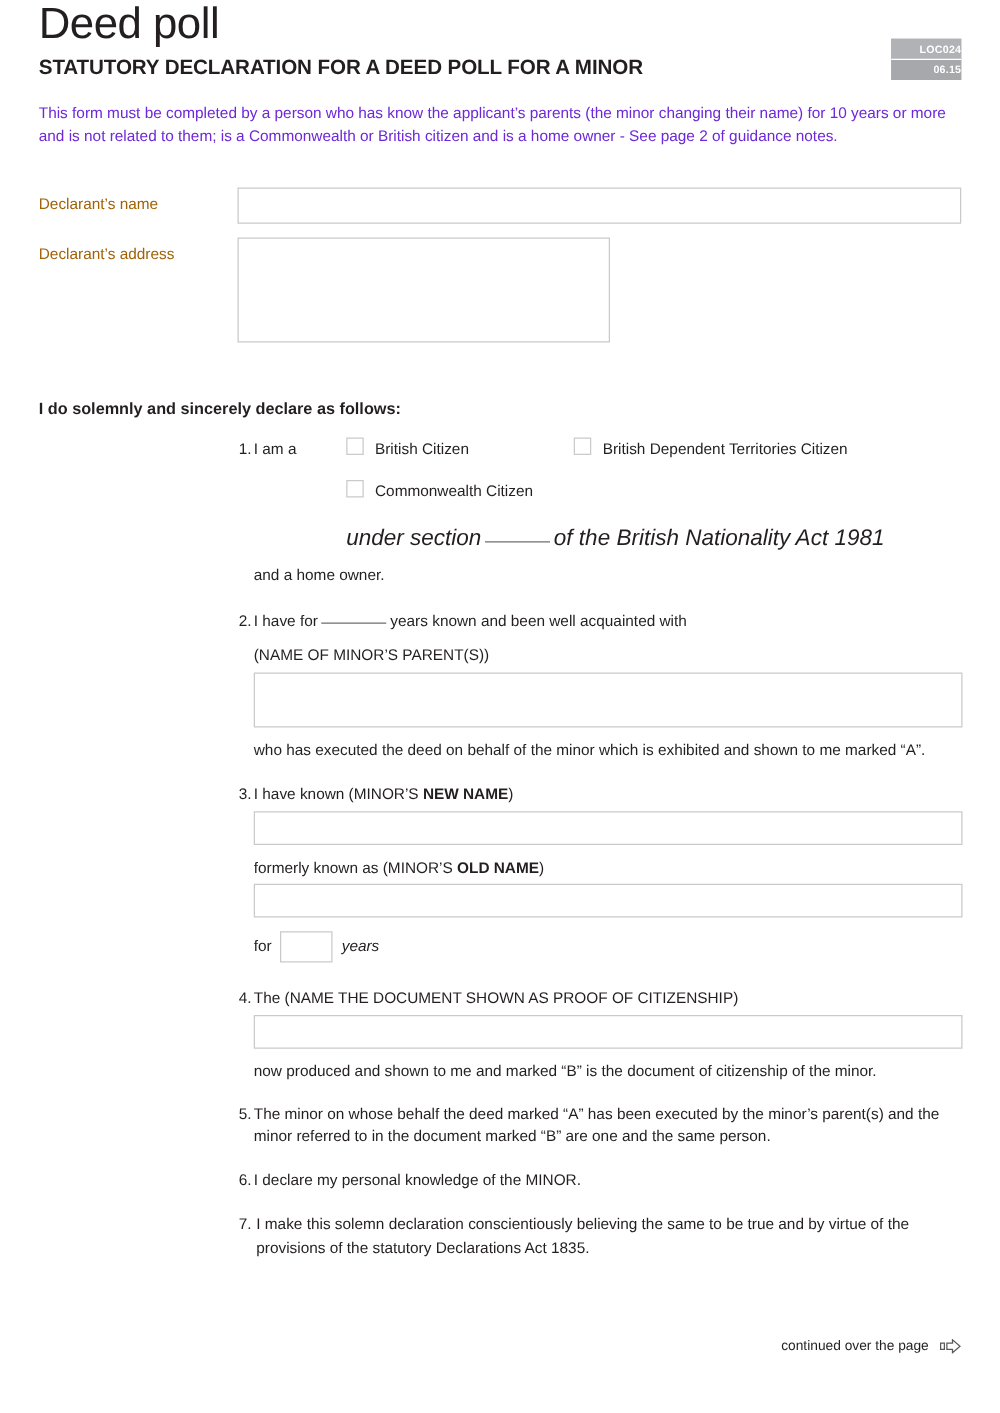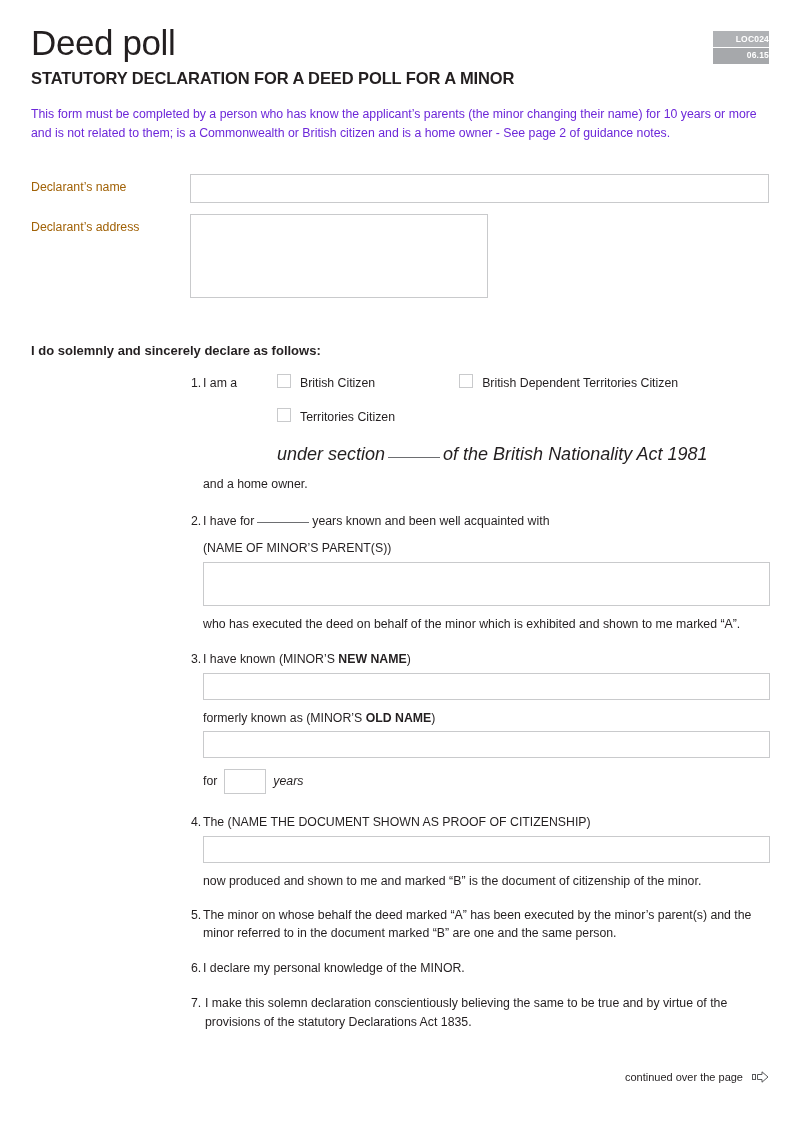--- a/index.html
+++ b/index.html
@@ -42,21 +42,20 @@
     background: #b0b2b5;
     border-bottom: 1px solid #ffffff;
   }
   .doc-code .code-bottom {
     padding: 1px 0 2px;
     background: #a6a8ab;
   }
 
   h1.title {
     margin: 0;
-    padding-top: 24px;
     font-size: 35px;
     font-weight: normal;
     letter-spacing: -0.4px;
     line-height: 1.1;
     color: #231f20;
   }
   h2.subtitle {
     margin: 6px 0 0 0;
     font-size: 16.5px;
     font-weight: bold;
@@ -282,21 +281,21 @@
           <span class="cb-spacer"></span>
           <span class="cb-item second">
             <span class="checkbox"></span>
             <span class="cb-label">British Dependent Territories Citizen</span>
           </span>
         </div>
 
         <div class="cb-line row2 cb-indent">
           <span class="cb-item">
             <span class="checkbox"></span>
-            <span class="cb-label">Territories Citizen</span>
+            <span class="cb-label">Commonwealth Citizen</span>
           </span>
         </div>
 
         <div class="sec-line"><span>under section</span><span class="blank-rule"></span><span>of the British Nationality Act 1981</span></div>
 
         <div class="home-owner">and a home owner.</div>
       </div>
     </div>
 
     <div class="clause" style="margin-top:18px;">

